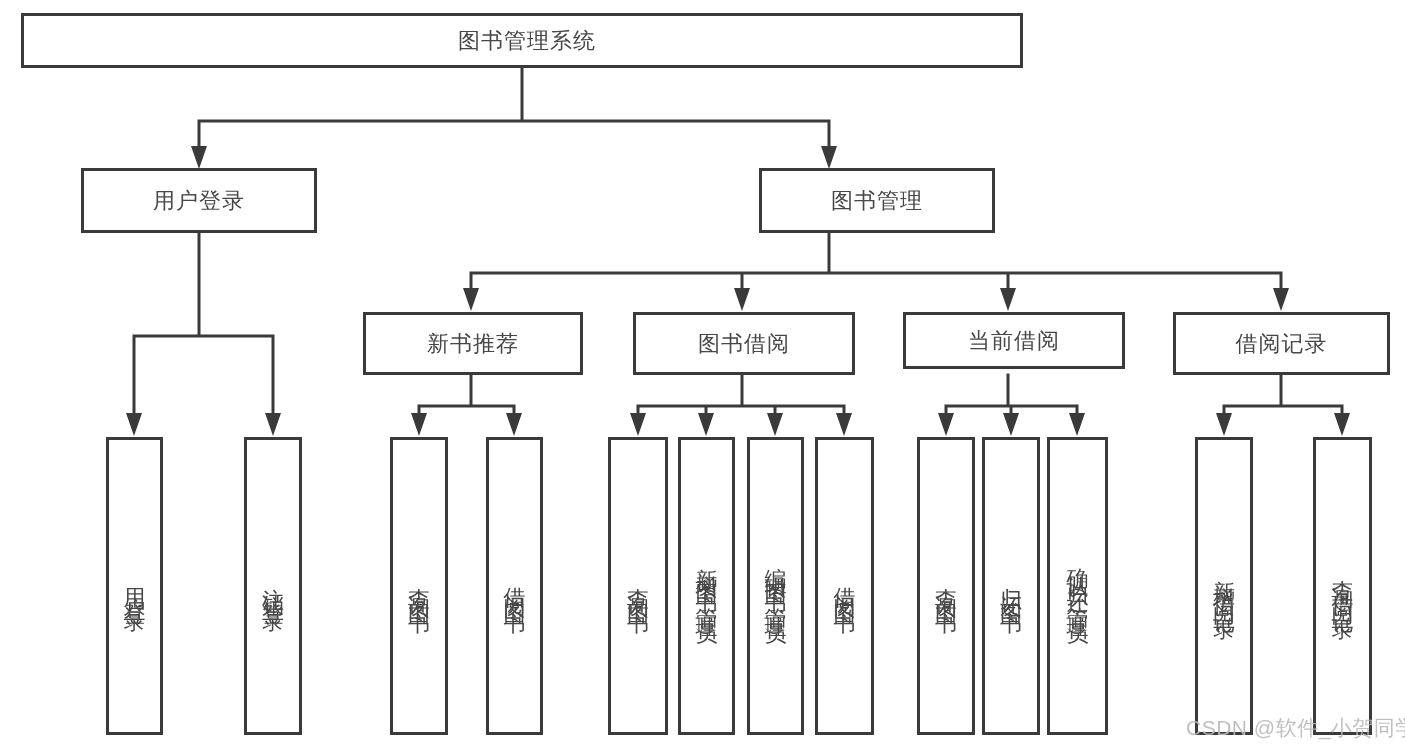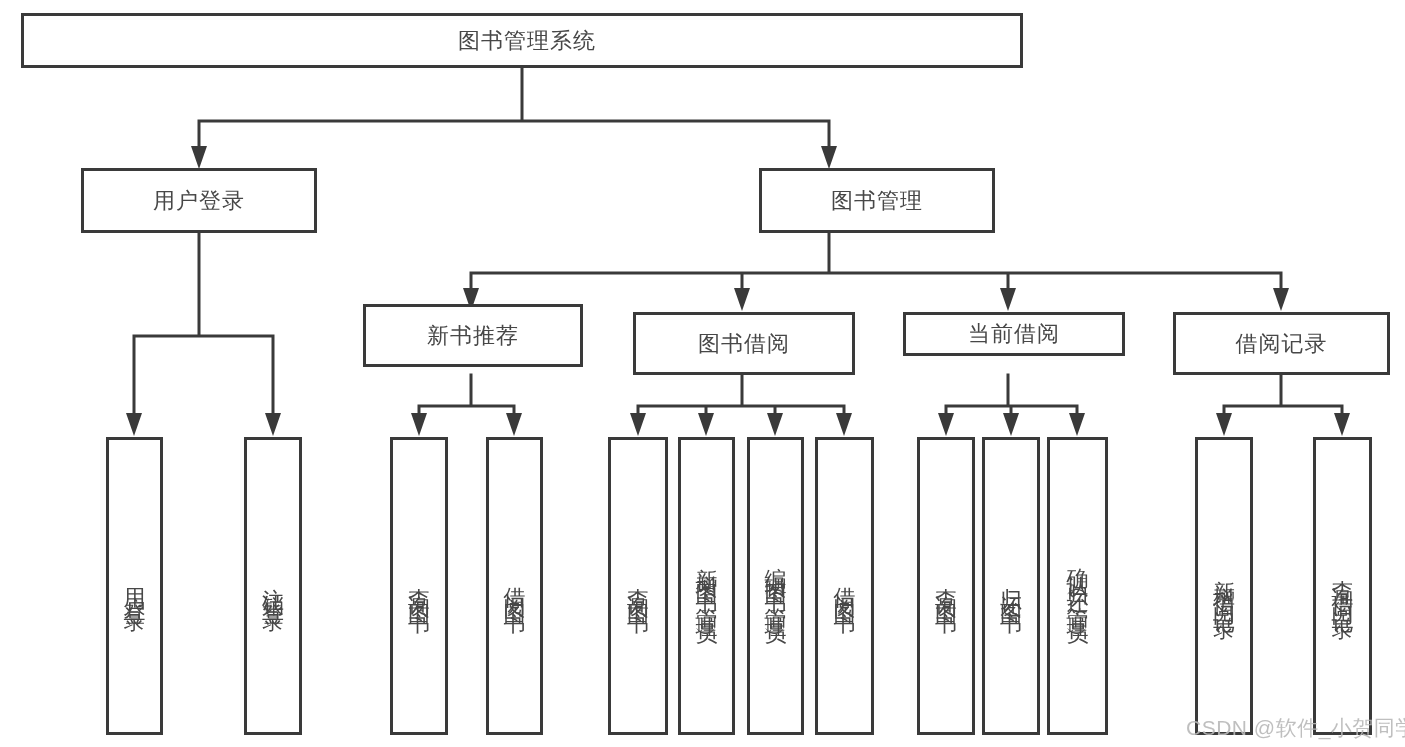--- a/index.html
+++ b/index.html
@@ -74,27 +74,27 @@
   <span class="h-label">图书管理系统</span>
 </div>
 
 <div class="node" style="left:81px;top:168px;width:236px;height:65px;">
   <span class="h-label">用户登录</span>
 </div>
 <div class="node" style="left:711px;top:168px;width:236px;height:65px;margin-left:48px;">
   <span class="h-label">图书管理</span>
 </div>
 
-<div class="node" style="left:363px;top:304px;width:220px;height:63px;">
+<div class="node" style="left:363px;top:312px;width:220px;height:63px;">
   <span class="h-label">新书推荐</span>
 </div>
 <div class="node" style="left:633px;top:312px;width:222px;height:63px;justify-content:center;">
   <span class="h-label">图书借阅</span>
 </div>
-<div class="node" style="left:903px;top:312px;width:222px;height:44px;">
+<div class="node" style="left:903px;top:312px;width:222px;height:57px;">
   <span class="h-label">当前借阅</span>
 </div>
 <div class="node" style="left:1173px;top:312px;width:217px;height:63px;">
   <span class="h-label">借阅记录</span>
 </div>
 
 <div class="node" style="left:106px;top:437px;width:57px;height:298px;">
   <span class="v-label">用户登录</span>
 </div>
 <div class="node" style="left:244px;top:437px;width:58px;height:298px;">

